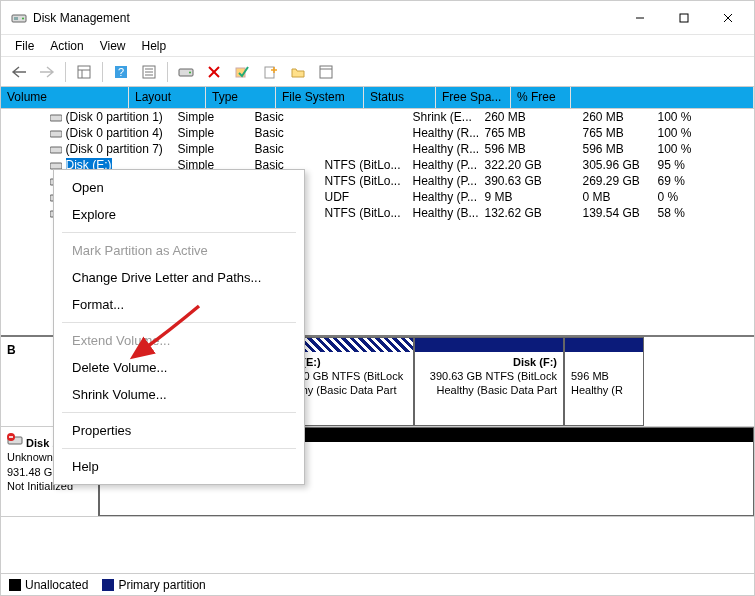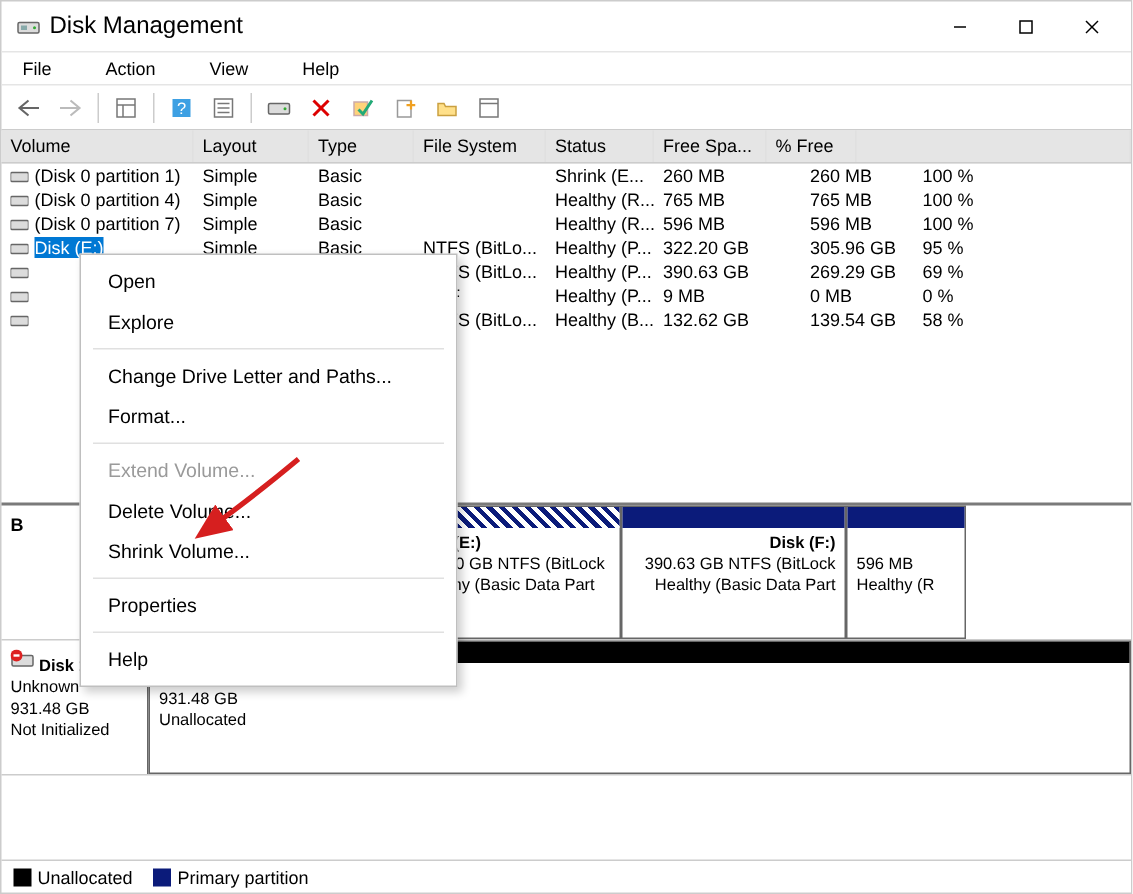--- a/index.html
+++ b/index.html
@@ -1,39 +1,39 @@
 <!DOCTYPE html>
 <html><head>
 <meta charset="utf-8">
 <style>
   * { box-sizing: border-box; }
   html, body { margin:0; padding:0; font-family: "Segoe UI", Tahoma, sans-serif; font-size:12px; color:#000; background:#fff; }
   .window { width:755px; height:596px; border:1px solid #ccc; display:flex; flex-direction:column; position:relative; }
   
   .titlebar { height:34px; display:flex; align-items:center; padding:0 4px; border-bottom:1px solid #e5e5e5; }
   .titlebar .app-icon { width:16px; height:16px; margin:0 6px; display:flex; align-items:center; justify-content:center; }
-  .titlebar .title { flex:0 0 auto; font-size:16px; }
+  .titlebar .title { flex:0 0 auto; font-size:12px; }
   .titlebar .spacer { flex:1; }
   .winbtn { width:44px; height:28px; display:flex; align-items:center; justify-content:center; }
   .winbtn svg { pointer-events:none; }
   
-  .menubar { height:22px; display:flex; align-items:center; gap:20px; padding:0 6px; border-bottom:1px solid #e5e5e5; }
+  .menubar { height:22px; display:flex; align-items:center; gap:0; padding:0 6px; border-bottom:1px solid #e5e5e5; }
   .menubar span { padding:2px 8px; }
   
   .toolbar { height:30px; display:flex; align-items:center; gap:4px; padding:0 6px; border-bottom:1px solid #ccc; }
   .tbtn { width:24px; height:24px; display:flex; align-items:center; justify-content:center; border:1px solid transparent; }
   .tbtn svg { pointer-events:none; }
   .tsep { width:1px; height:20px; background:#ccc; margin:0 2px; }
   
   .list { flex:0 0 auto; height:248px; border-bottom:0; position:relative; }
-  .colhdrs { display:flex; height:22px; border-bottom:1px solid #ccc; background:#e5e5e5; }
+  .colhdrs { display:flex; height:22px; border-bottom:1px solid #ccc; background:#0ea5e9; }
   .colhdr { padding:3px 6px; border-right:1px solid #e0e0e0; font-size:12px; white-space:nowrap; overflow:hidden; }
   .c0{width:128px;} .c1{width:77px;} .c2{width:70px;} .c3{width:88px;} .c4{width:72px;} .c5{width:98px;} .c6{width:75px;} .c7{width:60px;} .c8{flex:1;}
   .rows { }
-  .row { display:flex; height:16px; align-items:center; }
+  .row { display:flex; height:16px; align-items:center;justify-content:center; }
   .cell { padding:0 6px; white-space:nowrap; overflow:hidden; font-size:12px; height:16px; line-height:16px; }
   .vol-icon { display:inline-block; width:12px; height:10px; margin-right:4px; vertical-align:middle; }
   .vol-icon svg { display:block; }
   .row.sel .c0 span.lbl { background:#0078d4; color:#fff; }
   
   .graphpane { flex:1; border-top:2px solid #7a7a7a; display:flex; flex-direction:column; }
   .diskrow { display:flex; height:90px; border-bottom:1px solid #ccc; }
   .diskinfo { width:98px; border-right:1px solid #666; padding:6px; font-size:11px; line-height:1.3; }
   .diskinfo b { font-size:11px; }
   .diskmap { flex:1; display:flex; padding:0; position:relative; }
@@ -328,20 +328,21 @@
     <div class="legend">
       <span><span class="swatch sw-unalloc"></span><span>Unallocated</span></span>
       <span><span class="swatch sw-primary"></span><span>Primary partition</span></span>
     </div>
   </div>
 
   <div class="ctxmenu">
     <div class="ctxitem">Open</div>
     <div class="ctxitem">Explore</div>
     <div class="ctxsep"></div>
+    <div class="ctxitem disabled">Mark Partition as Active</div>
     <div class="ctxitem">Change Drive Letter and Paths...</div>
     <div class="ctxitem">Format...</div>
     <div class="ctxsep"></div>
     <div class="ctxitem disabled">Extend Volume...</div>
     <div class="ctxitem">Delete Volume...</div>
     <div class="ctxitem">Shrink Volume...</div>
     <div class="ctxsep"></div>
     <div class="ctxitem">Properties</div>
     <div class="ctxsep"></div>
     <div class="ctxitem">Help</div>

